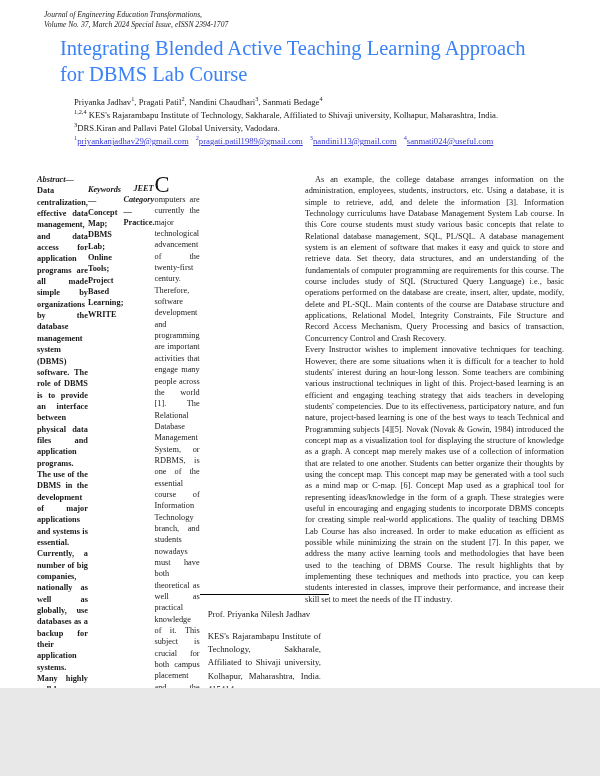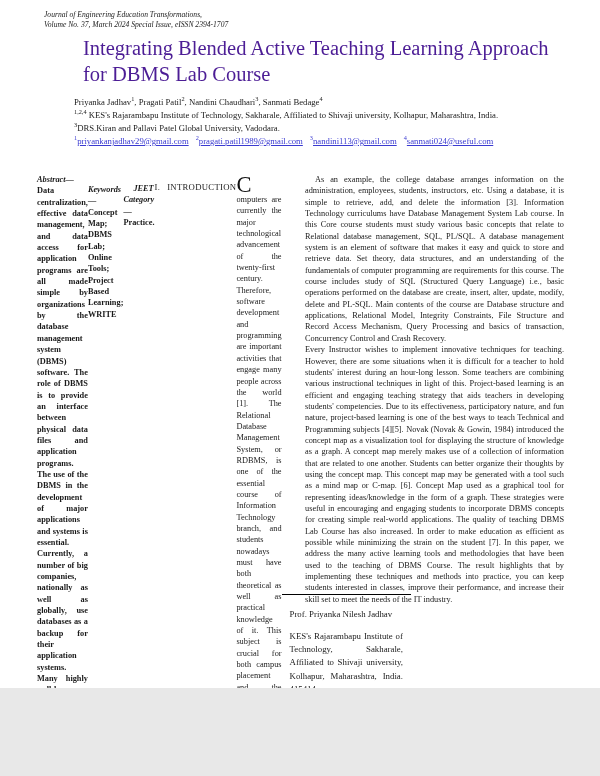--- a/index.html
+++ b/index.html
@@ -7,22 +7,22 @@
     position:relative;width:600px;height:688px;margin:0 auto;
     background:#ffffff;overflow:hidden;
     font-family:"Liberation Serif", serif;color:#1a1a1a;
   }
   
   .journal-header{
     position:absolute;top:10px;left:44px;width:420px;
     font-style:italic;font-size:7.6px;line-height:9.6px;color:#222;
   }
   .paper-title{
-    position:absolute;top:36px;left:83px;width:482px;
-    font-size:20.5px;line-height:25.5px;color:#4c1d95;font-weight:400;
+    position:absolute;top:36px;left:60px;width:482px;
+    font-size:20.5px;line-height:25.5px;color:#3b82f6;font-weight:400;
   }
   .authors-block{
     position:absolute;top:96px;left:74px;width:495px;
     font-size:8.7px;line-height:13px;
   }
   .authors-block sup{font-size:6.3px;line-height:0;}
   .email-line a{color:#3a3ad1;text-decoration:underline;}
   .email-line sup{color:#3a3ad1;}
   .email-item{margin-right:7px;white-space:nowrap;}
   
@@ -101,23 +101,20 @@
         <span>Data centralization, effective data management, and data access for application programs are all made simple by organizations by the database management system (DBMS) software. The role of DBMS is to provide an interface between physical data files and application programs. The use of the DBMS in the development of major applications and systems is essential. Currently, a number of big companies, nationally as well as globally, use databases as a backup for their application systems. Many highly well-known DBMS exist, including Oracle, Microsoft SQL Server, MySQL, PostgreSQL, Microsoft Access, IBM DB2, and many others. This paper aimed to evaluate Project based learning, WRITE Method, Concept Map and use of online tools like innovative teaching and learning techniques to help students develop their problem-solving techniques while taking the DBMS Laboratory Course. The outcome analysis calculated at the end of the semester Shows that student grades have improved significantly. Also, major changes in calculated and examined attainment of the course outcomes. Many students show observable improvement as a result of the adoption of various creative teaching and learning techniques.</span>
       </p>
       <p class="keywords-par">
         <span class="kw-label">Keywords—</span>
         <span>Concept Map; DBMS Lab; Online Tools; Project Based Learning; WRITE</span>
       </p>
       <p class="category-par">
         <span class="cat-label">JEET Category—</span>
         <span>Practice.</span>
       </p>
-      <h2 class="section-heading">
-        <span class="h-num">I.</span><span>INTRODUCTION</span>
-      </h2>
       <p>
         <span class="dropcap">C</span><span>omputers are currently the major technological advancement of the twenty-first century. Therefore, software development and programming are important activities that engage many people across the world [1]. The Relational Database Management System, or RDBMS, is one of the essential course of Information Technology branch, and students nowadays must have both theoretical as well as practical knowledge of it. This subject is crucial for both campus placement and the GATE. A database (DB) is a collection of interrelated data that can be efficiently retrieved, added, and deleted. Data can be organized in many different ways, including tables, schemas, views, reports, etc. [2].</span>
       </p>
       <div class="footnote">
         <div>Prof. Priyanka Nilesh Jadhav</div>
         <div>KES's Rajarambapu Institute of Technology, Sakharale, Affiliated to Shivaji university, Kolhapur, Maharashtra, India. 415414</div>
         <div>Priyankanjadhav29@gmail.com</div>
       </div>
     </div>
 

